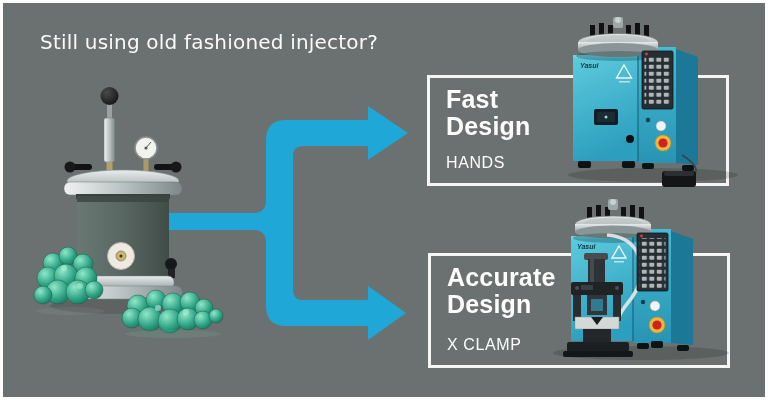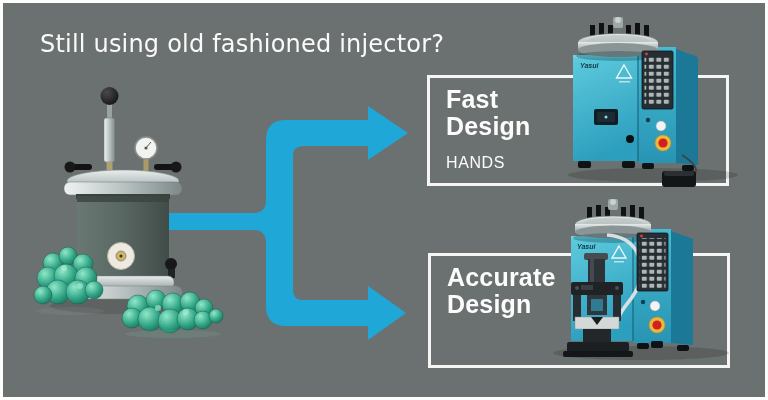--- a/index.html
+++ b/index.html
@@ -3,21 +3,21 @@
 <meta charset="utf-8">
 <style>
   html,body{margin:0;padding:0;background:#3a3d3d;}
   .frame{
     position:relative;width:768px;height:400px;box-sizing:border-box;
     background:#6b7170;border:3px solid #fdfdfc;overflow:hidden;
     font-family:"Liberation Sans",sans-serif;
   }
   .title{
     position:absolute;left:37px;top:27px;
-    font-family:"DejaVu Sans",sans-serif;font-size:24px;font-weight:500;
+    font-family:"DejaVu Sans",sans-serif;font-size:20px;font-weight:500;
     color:#fafaf8;letter-spacing:.2px;white-space:nowrap;
   }
   .abs{position:absolute;}
   .option-box{
     position:absolute;box-sizing:border-box;border:3px solid #f5f5f3;
     padding:8px 0 0 16px;
   }
   .box-fast{left:424px;top:72px;width:302px;height:111px;}
   .box-accurate{left:425px;top:250px;width:302px;height:115px;}
   .option-title{
@@ -155,20 +155,21 @@
 
   <div class="option-box box-fast">
     <div class="option-title">Fast
 Design</div>
     <div class="option-sub">HANDS</div>
   </div>
 
   <div class="option-box box-accurate">
     <div class="option-title">Accurate
 Design</div>
+    <div class="option-sub">X CLAMP</div>
   </div>
 
   <svg class="abs" style="left:555px;top:12px;" width="212" height="180" viewBox="0 0 212 180">
     <defs>
       <linearGradient id="tealF" x1="0" y1="0" x2=".25" y2="1">
         <stop offset="0" stop-color="#5ecbdd"></stop>
           <stop offset="1" stop-color="#2d9fbe"></stop>
       </linearGradient>
       <linearGradient id="columnF" x1="0" y1="0" x2="0" y2="1">
         <stop offset="0" stop-color="#45bcd2"></stop>

